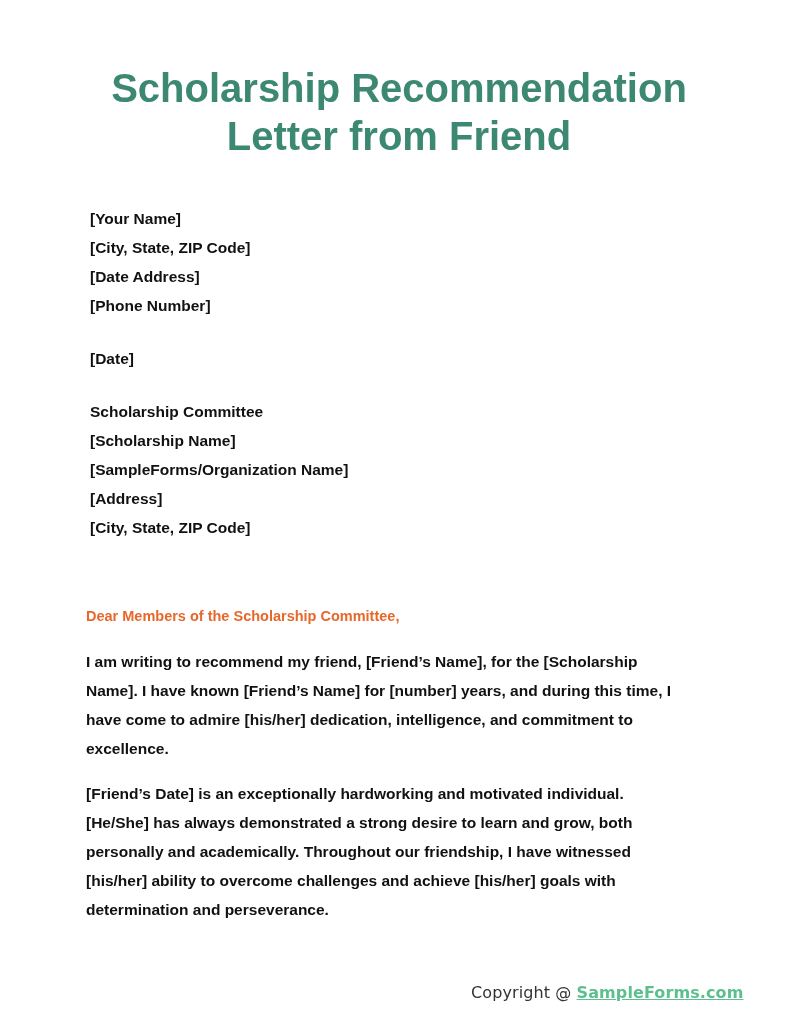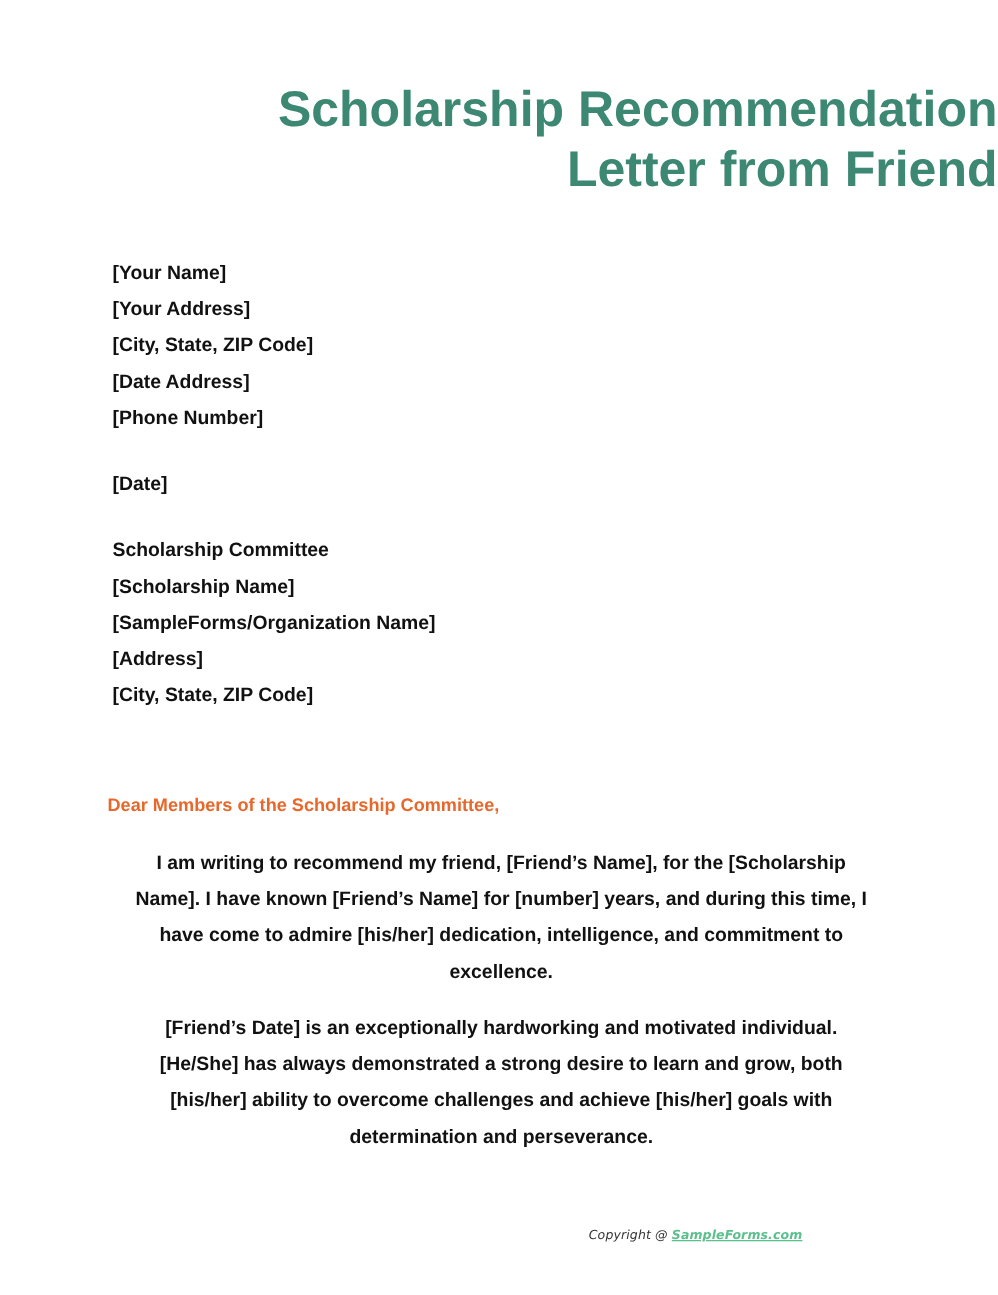--- a/index.html
+++ b/index.html
@@ -13,21 +13,21 @@
       position: relative;
       overflow: hidden;
       font-family: "Liberation Sans", sans-serif;
       color: #111111;
     }
     .title {
       position: absolute;
       top: 64px;
       left: 0;
       width: 798px;
-      text-align: right;
+      text-align: center;
       font-family: "Liberation Sans", sans-serif;
       font-weight: bold;
       font-size: 40px;
       line-height: 48px;
       color: #3d8872;
       margin: 0;
     }
     .content {
       position: absolute;
       left: 86px;
@@ -50,56 +50,53 @@
       font-size: 14.5px;
       font-weight: bold;
       line-height: 29px;
       height: 29px;
       white-space: nowrap;
       margin-top: 40px;
     }
     .para {
       line-height: 29px;
       margin: 0;
-      text-align: center;
     }
     .para .pl {
       display: block;
       white-space: nowrap;
     }
     .footer {
       position: absolute;
       top: 983px;
       left: 471px;
       font-family: "DejaVu Sans", sans-serif;
-      font-size: 10px;
+      font-size: 16px;
       color: #333333;
       white-space: nowrap;
       letter-spacing: 0.1px;
-      font-style: italic;
     }
     .footer a {
       color: #5cbf8e;
       font-weight: bold;
       text-decoration: underline;
       text-decoration-color: #5cbf8e;
     }
   </style>
 </head>
 <body>
 
 <h1 class="title">
   <span>Scholarship Recommendation</span><br>
   <span>Letter from Friend</span>
 </h1>
 
 <div class="content">
   <div class="block">
     <span class="line">[Your Name]</span>
-    <span class="line">[Your Address]</span>
     <span class="line">[City, State, ZIP Code]</span>
     <span class="line">[Date Address]</span>
     <span class="line">[Phone Number]</span>
   </div>
 
   <div class="gap-sm"></div>
 
   <div class="block">
     <span class="line">[Date]</span>
   </div>
@@ -125,20 +122,21 @@
     <span class="pl">Name]. I have known [Friend’s Name] for [number] years, and during this time, I</span>
     <span class="pl">have come to admire [his/her] dedication, intelligence, and commitment to</span>
     <span class="pl">excellence.</span>
   </p>
 
   <div class="gap-md"></div>
 
   <p class="para">
     <span class="pl">[Friend’s Date] is an exceptionally hardworking and motivated individual.</span>
     <span class="pl">[He/She] has always demonstrated a strong desire to learn and grow, both</span>
+    <span class="pl">personally and academically. Throughout our friendship, I have witnessed</span>
     <span class="pl">[his/her] ability to overcome challenges and achieve [his/her] goals with</span>
     <span class="pl">determination and perseverance.</span>
   </p>
 </div>
 
 <div class="footer">
   <span>Copyright @ </span><a>SampleForms.com</a>
 </div>
 
 </body></html>

